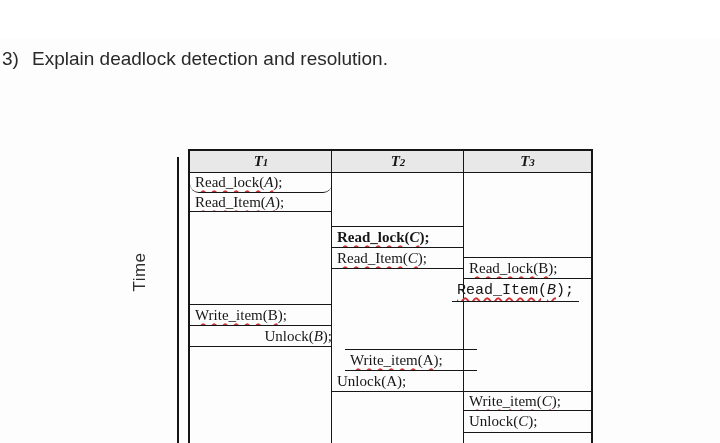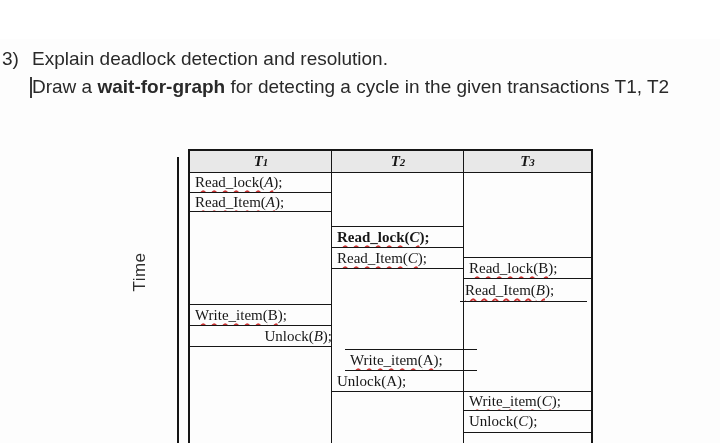--- a/index.html
+++ b/index.html
@@ -91,42 +91,41 @@
     background:var(--bottom-bar,#000);
   }
 </style>
 </head>
 <body>
 
 <div class="page">
 
   <div class="question">
     <div class="qline"><span class="qnum">3)</span><span>Explain deadlock detection and resolution.</span></div>
-    <div class="qline qindent"><span class="caret"></span><span>Draw a </span><b>wait-for-graph</b><span> for detecting a cycle in the given transactions T1, T2</span></div>
   </div>
 
   <div class="time-label">Time</div>
   <div class="arrow-line"></div>
   <div class="arrow-head"></div>
 
   <div class="schedule">
     <div class="thead" id="thead">
         <div class="th" style="width: 142px;">T<sub>1</sub></div>
         <div class="th" style="width: 132px;">T<sub>2</sub></div>
         <div class="th" style="width: 127px;">T<sub>3</sub></div>
       </div>
     <div class="vline vline1"></div>
     <div class="vline vline2"></div>
     <div id="ops">
-        <div class="op" style="left: 0px; width: 142px; top: 21px; height: 21px;"><span class="sq">Read_lock(<span class="it">A</span></span>);</div>
+        <div class="op" style="left: 0px; width: 142px; top: 21px; height: 21px; border-radius: 9px;"><span class="sq">Read_lock(<span class="it">A</span></span>);</div>
         <div class="op" style="left: 0px; width: 142px; top: 42px; height: 19px;"><span class="sq">Read_Item(<span class="it">A</span></span>);</div>
         <div class="op tb" style="left: 142px; width: 132px; top: 75px; height: 22px; font-weight: bold;"><span class="sq">Read_lock(<span class="it">C</span></span>);</div>
         <div class="op" style="left: 142px; width: 132px; top: 97px; height: 21px;"><span class="sq">Read_Item(<span class="it">C</span></span>);</div>
         <div class="op tb" style="left: 274px; width: 127px; top: 106px; height: 22px;"><span class="sq">Read_lock(<span>B</span></span>);</div>
-        <div class="op" style="left: 270px; width: 127px; top: 128px; height: 23px;"><span class="sq">Read_Item(<span class="it">B</span></span>);</div>
+        <div class="op" style="left: 262px; width: 127px; top: 128px; height: 23px; font-family: Liberation Mono, monospace;"><span class="sq">Read_Item(<span class="it">B</span></span>);</div>
         <div class="op tb" style="left: 0px; width: 142px; top: 153px; height: 22px;"><span class="sq">Write_item(<span>B</span></span>);</div>
         <div class="op" style="left: 0px; width: 142px; top: 175px; height: 21px; justify-content: flex-end;"><span>Unlock(<span class="it">B</span></span>);</div>
         <div class="op tb" style="left: 155px; width: 132px; top: 198px; height: 22px;"><span class="sq">Write_item(<span>A</span></span>);</div>
         <div class="op" style="left: 142px; width: 132px; top: 220px; height: 21px;"><span>Unlock(<span>A</span></span>);</div>
         <div class="op tb" style="left: 274px; width: 127px; top: 240px; height: 20px;"><span class="sq">Write_item(<span class="it">C</span></span>);</div>
         <div class="op" style="left: 274px; width: 127px; top: 260px; height: 22px;"><span>Unlock(<span class="it">C</span></span>);</div>
       </div>
   </div>
 
   <div class="bottom-bar"></div>

